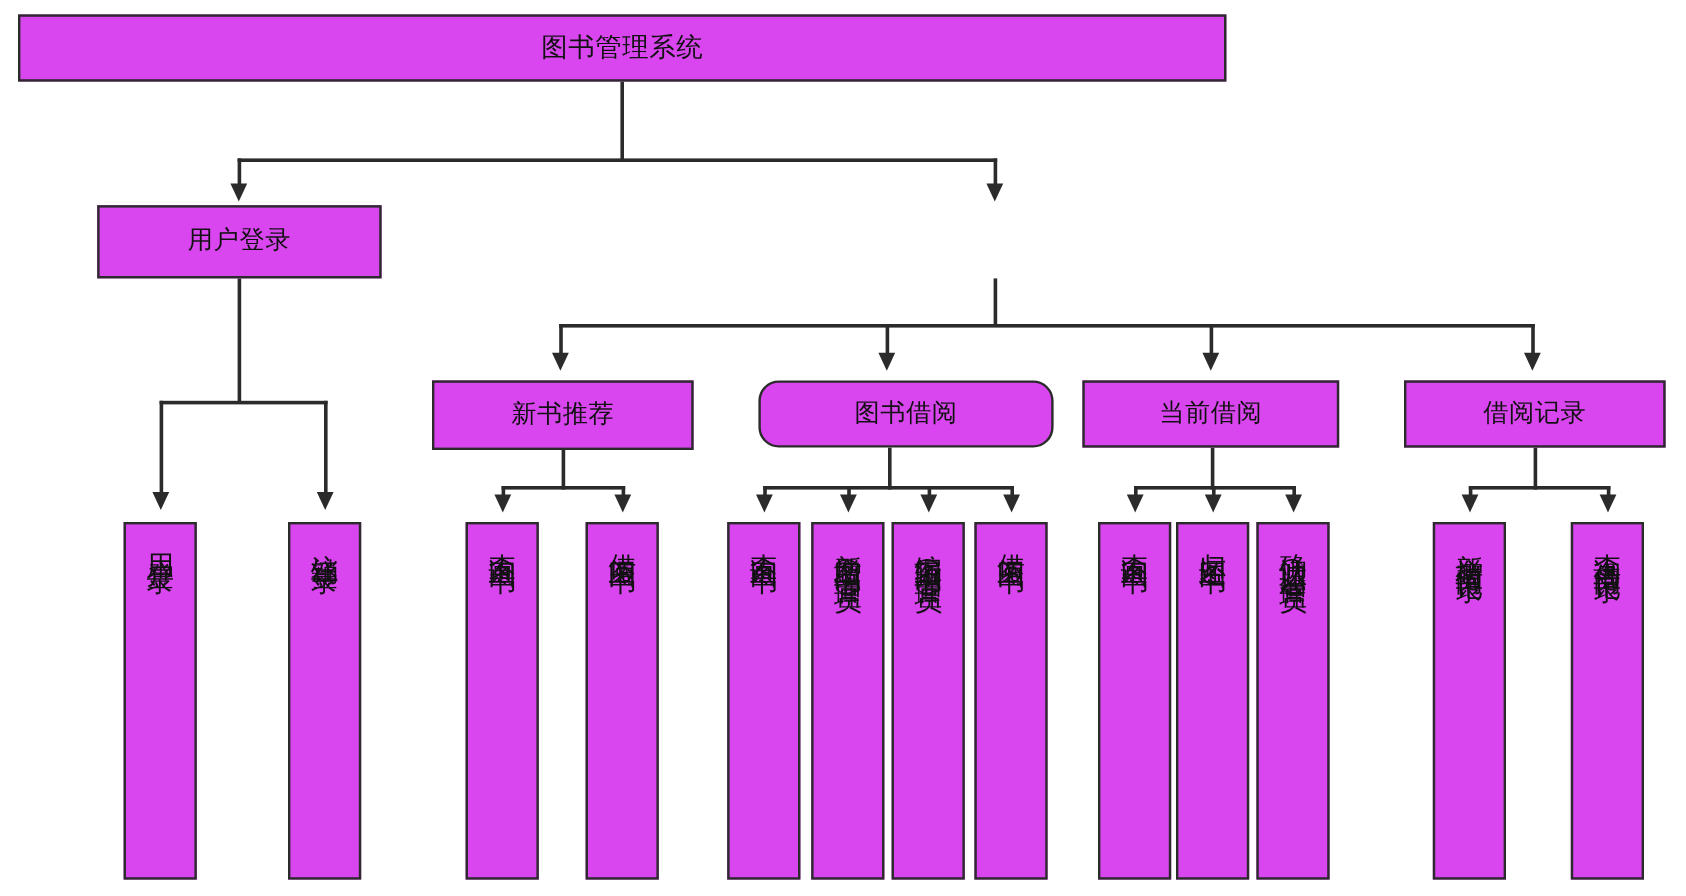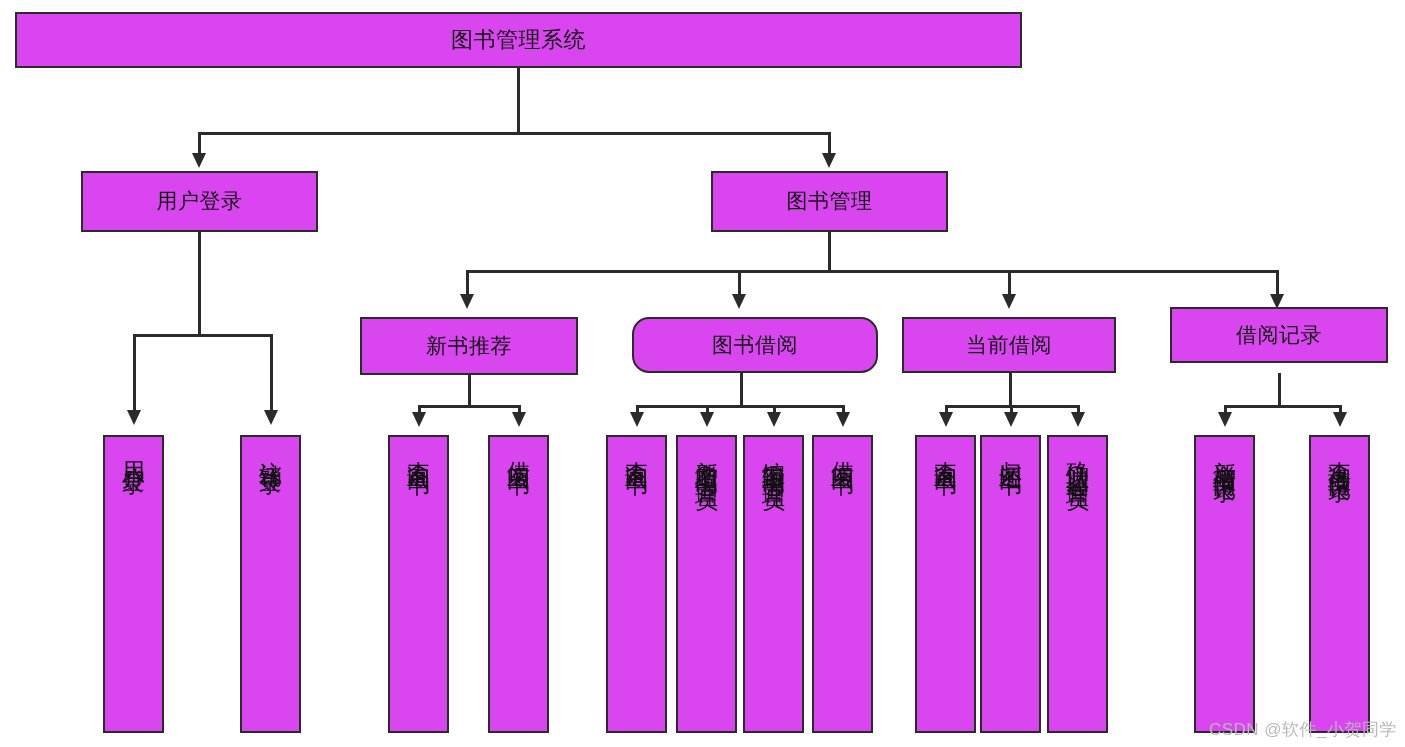--- a/index.html
+++ b/index.html
@@ -92,23 +92,20 @@
 
   <div class="ln v" style="left:198px;top:132px;height:25px;"></div>
   <div class="ln v" style="left:828px;top:132px;height:25px;"></div>
   <div class="arrow" style="left:192px;top:153px;"></div>
   <div class="arrow" style="left:822px;top:153px;"></div>
 
   <div class="node horiz" style="left:81px;top:171px;width:237px;height:61px;">
     <span class="lbl">用户登录</span>
   </div>
 
-  <div class="node horiz" style="left:711px;top:171px;width:237px;height:61px;">
-    <span class="lbl">图书管理</span>
-  </div>
 
   <div class="ln v" style="left:198px;top:232px;height:104px;"></div>
   <div class="ln h" style="left:133px;top:334px;width:140px;"></div>
   <div class="ln v" style="left:133px;top:334px;height:80px;"></div>
   <div class="ln v" style="left:270px;top:334px;height:80px;"></div>
   <div class="arrow" style="left:127px;top:410px;"></div>
   <div class="arrow" style="left:264px;top:410px;"></div>
 
   <div class="ln v" style="left:828px;top:232px;height:40px;"></div>
   <div class="ln h" style="left:466px;top:270px;width:813px;"></div>
@@ -123,21 +120,21 @@
 
   <div class="node horiz" style="left:360px;top:317px;width:218px;height:58px;">
     <span class="lbl">新书推荐</span>
   </div>
   <div class="node horiz" style="left:632px;top:317px;width:246px;height:56px;border-radius:17px;">
     <span class="lbl">图书借阅</span>
   </div>
   <div class="node horiz" style="left:902px;top:317px;width:214px;height:56px;">
     <span class="lbl">当前借阅</span>
   </div>
-  <div class="node horiz" style="left:1170px;top:307px;width:218px;height:56px;">
+  <div class="node horiz" style="left:1170px;top:317px;width:218px;height:56px;">
     <span class="lbl">借阅记录</span>
   </div>
 
   <div class="ln v" style="left:468px;top:373px;height:35px;"></div>
   <div class="ln h" style="left:418px;top:405px;width:103px;"></div>
   <div class="ln v" style="left:418px;top:405px;height:10px;"></div>
   <div class="ln v" style="left:518px;top:405px;height:10px;"></div>
   <div class="arrow" style="left:412px;top:412px;"></div>
   <div class="arrow" style="left:512px;top:412px;"></div>
 
@@ -205,15 +202,14 @@
     <span class="lbl">确认归还（管理员）</span>
   </div>
 
   <div class="node vert" style="left:1194px;top:435px;width:61px;height:298px;">
     <span class="lbl">新增借阅记录</span>
   </div>
   <div class="node vert" style="left:1309px;top:435px;width:61px;height:298px;">
     <span class="lbl">查询借阅记录</span>
   </div>
 
-  <div class="watermark">CSDN @软件_小贺同学</div>
 
 </div>
 
 </body></html>

